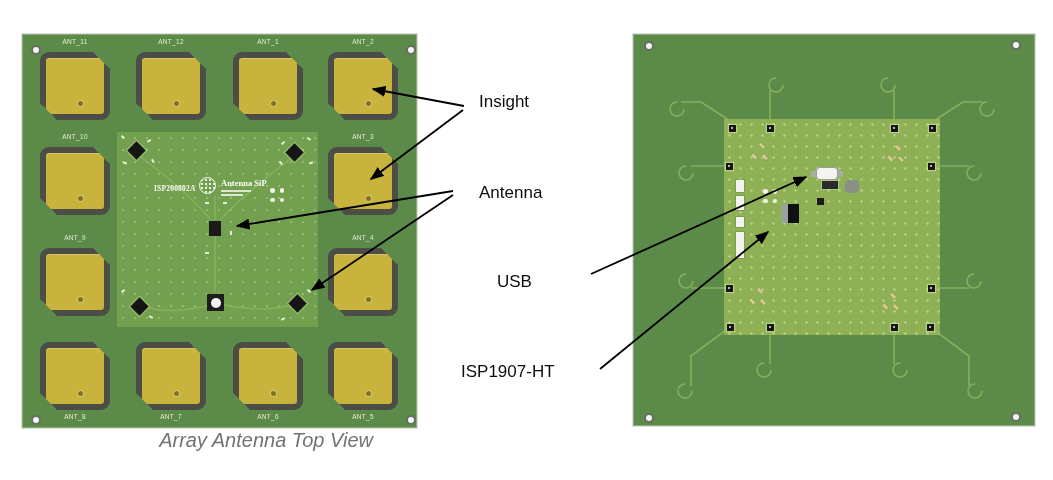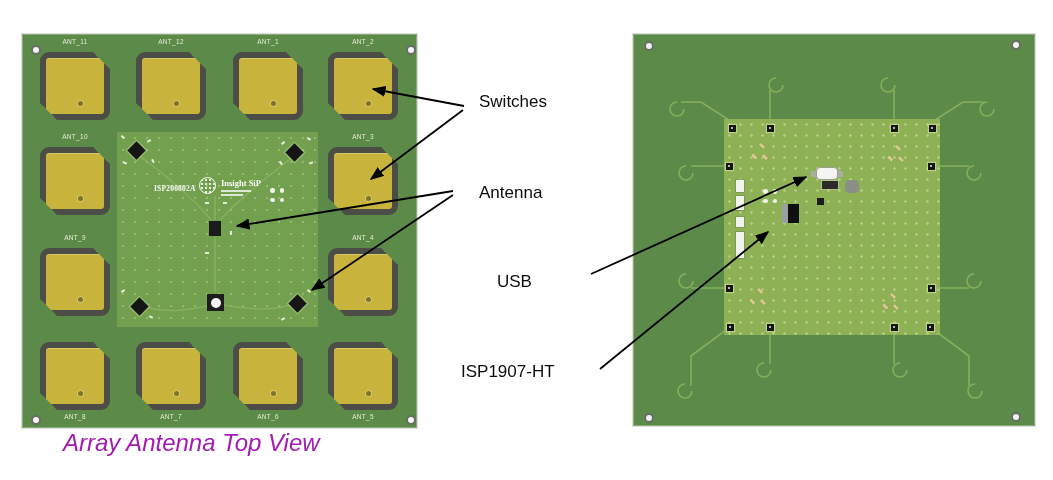--- a/index.html
+++ b/index.html
@@ -54,21 +54,21 @@
   .mod-isp{position:absolute;left:149px;top:170px;width:17px;height:19px;background:#101010;}
   .mod-isp::before{content:"";position:absolute;left:0;top:0;width:6px;height:19px;background:#9aa0a0;}
   .chip-sm{position:absolute;left:189px;top:147px;width:16px;height:8px;background:#2b2b2b;
        box-shadow:0 0 0 1px rgba(220,225,200,.4);}
   .grayblob{position:absolute;left:212px;top:146px;width:14px;height:13px;background:#8b9086;
        border-radius:4px;}
   .cluster{position:absolute;width:16px;height:16px;transform:rotate(45deg);}
   .cluster i{position:absolute;background:#d9cb8f;width:6px;height:3px;box-shadow:0 0 1px rgba(0,0,0,.3);}
   .cluster i:nth-child(1){left:0;top:0}.cluster i:nth-child(2){right:0;top:6px}
   .cluster i:nth-child(3){left:2px;bottom:0}
-  .caption{position:absolute;font-size:24px;font-style:italic;color:#a21caf;text-align:left;}
+  .caption{position:absolute;font-size:20px;font-style:italic;color:#737373;text-align:right;}
   .callout{position:absolute;font-size:17px;color:#0d0d0d;white-space:nowrap;}
   svg.overlay{position:absolute;left:0;top:0;pointer-events:none;}
   .tracesvg{position:absolute;left:0;top:0;}
 </style>
 </head>
 <body>
 
 <div class="canvas">
 
   <div class="board board-top">
@@ -100,21 +100,21 @@
 
       <div class="dots2x2" style="left:153px;top:56px">
           <i></i>
           <i></i>
           <i></i>
           <i></i>
         </div>
 
       <div class="silk silk-part" style="left:37px;top:52px">ISP200802A</div>
       <div class="logo-circle" style="left:82px;top:45px"></div>
-      <div class="silk silk-logo-name" style="left:104px;top:46px">Insight SiP</div>
+      <div class="silk silk-logo-name" style="left:104px;top:46px">Antenna SiP</div>
       <div class="silk-bar" style="left:104px;top:58px;width:30px;height:2px"></div>
       <div class="silk-bar" style="left:104px;top:62px;width:22px;height:1.5px"></div>
     <div class="speck" style="left: 4px; top: 4px; width: 4px; height: 1.8px; transform: rotate(40deg);"></div>
         <div class="speck" style="left: 30px; top: 8px; width: 4px; height: 1.8px; transform: rotate(-30deg);"></div>
         <div class="speck" style="left: 6px; top: 30px; width: 4px; height: 1.8px; transform: rotate(20deg);"></div>
         <div class="speck" style="left: 34px; top: 28px; width: 4px; height: 1.8px; transform: rotate(60deg);"></div>
         <div class="speck" style="left: 190px; top: 6px; width: 4px; height: 1.8px; transform: rotate(30deg);"></div>
         <div class="speck" style="left: 164px; top: 10px; width: 4px; height: 1.8px; transform: rotate(-40deg);"></div>
         <div class="speck" style="left: 192px; top: 30px; width: 4px; height: 1.8px; transform: rotate(-20deg);"></div>
         <div class="speck" style="left: 162px; top: 30px; width: 4px; height: 1.8px; transform: rotate(55deg);"></div>
@@ -263,21 +263,21 @@
       <div class="via" style="left: 92.5px; top: 250.5px;"></div>
       <div class="via" style="left: 294.5px; top: 250.5px;"></div>
       <div class="via" style="left: 93.5px; top: 289.5px;"></div>
       <div class="via" style="left: 133.5px; top: 289.5px;"></div>
       <div class="via" style="left: 257.5px; top: 289.5px;"></div>
       <div class="via" style="left: 293.5px; top: 289.5px;"></div>
     </div>
 
   <div class="caption" style="left:63px;top:429px;width:310px">Array Antenna Top View</div>
 
-  <div class="callout" style="left:479px;top:92px">Switches</div>
+  <div class="callout" style="left:479px;top:92px">Insight</div>
   <div class="callout" style="left:479px;top:183px">Antenna</div>
   <div class="callout" style="left:497px;top:272px">USB</div>
   <div class="callout" style="left:461px;top:362px">ISP1907-HT</div>
 
   <svg class="overlay" width="1053" height="480">
     <defs>
       <marker id="ah" markerWidth="14" markerHeight="11" refX="12.5" refY="5.5" orient="auto" markerUnits="userSpaceOnUse">
         <path d="M0,0 L14,5.5 L0,11 z" fill="var(--arrow)"></path>
       </marker>
     </defs>

